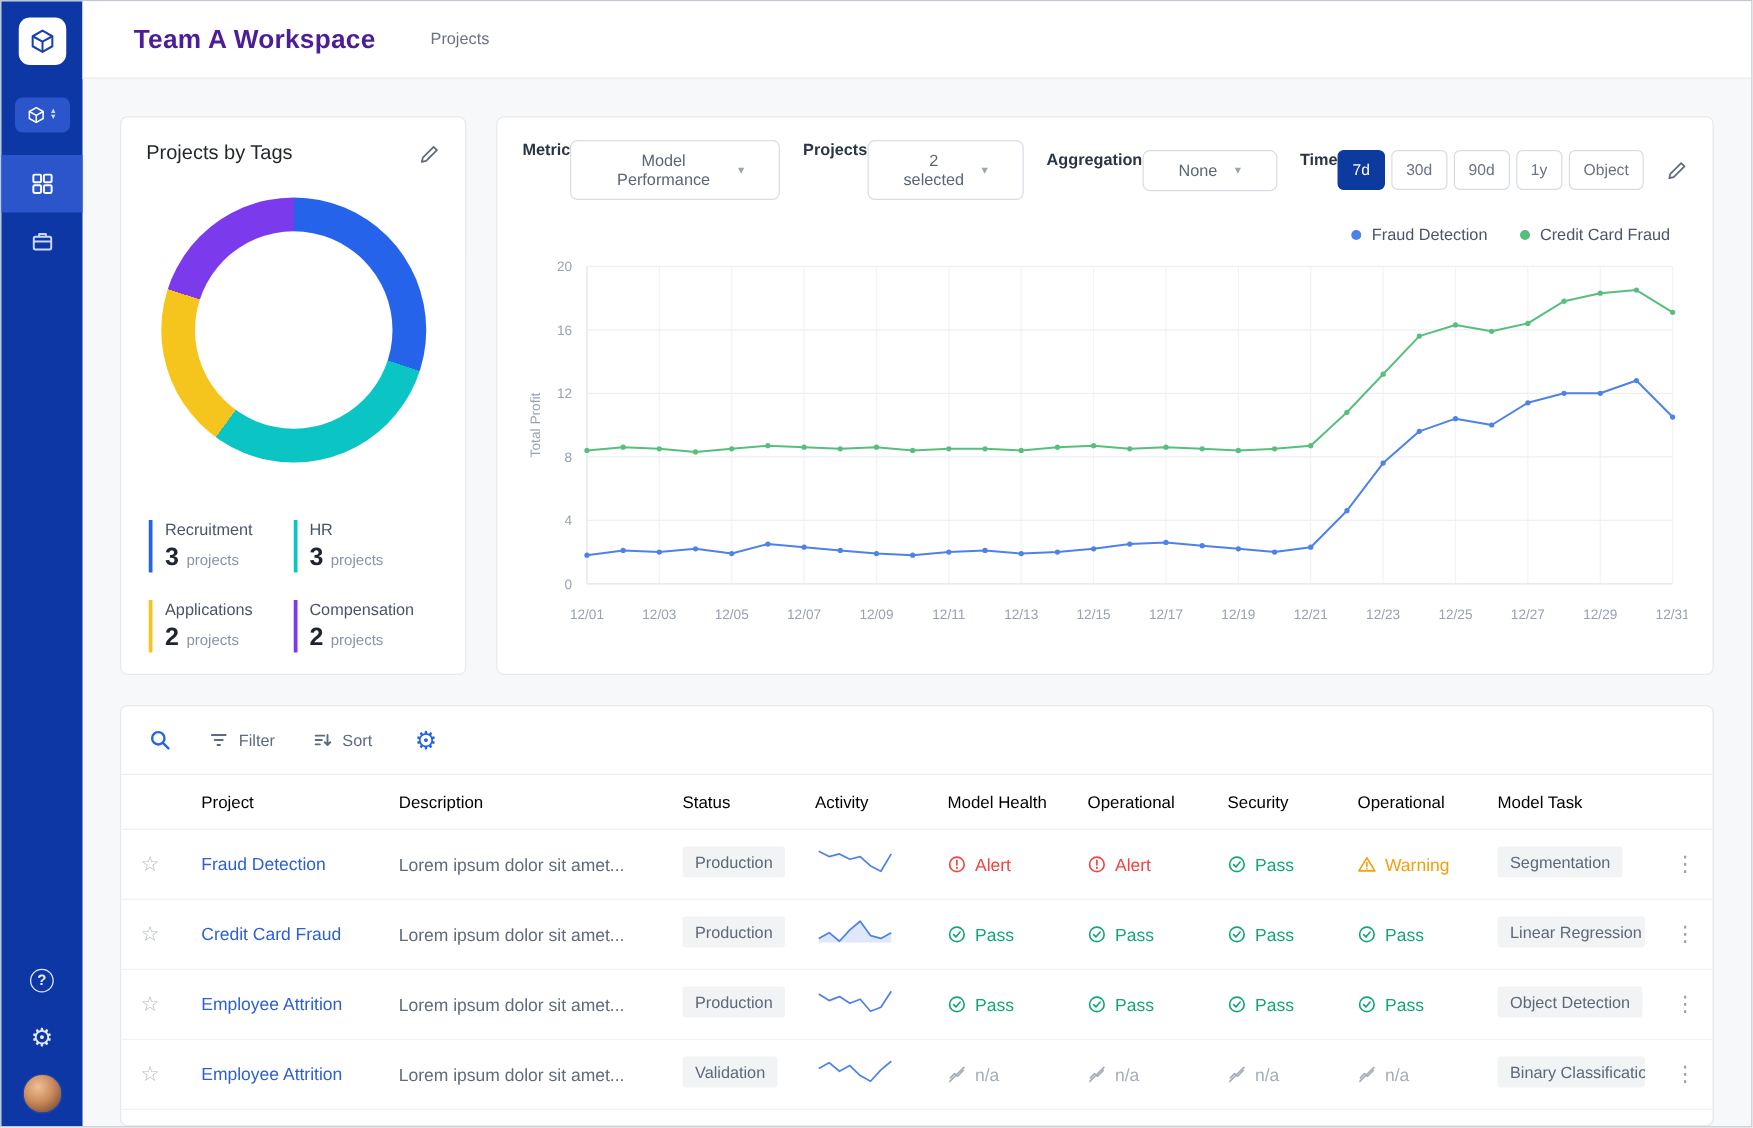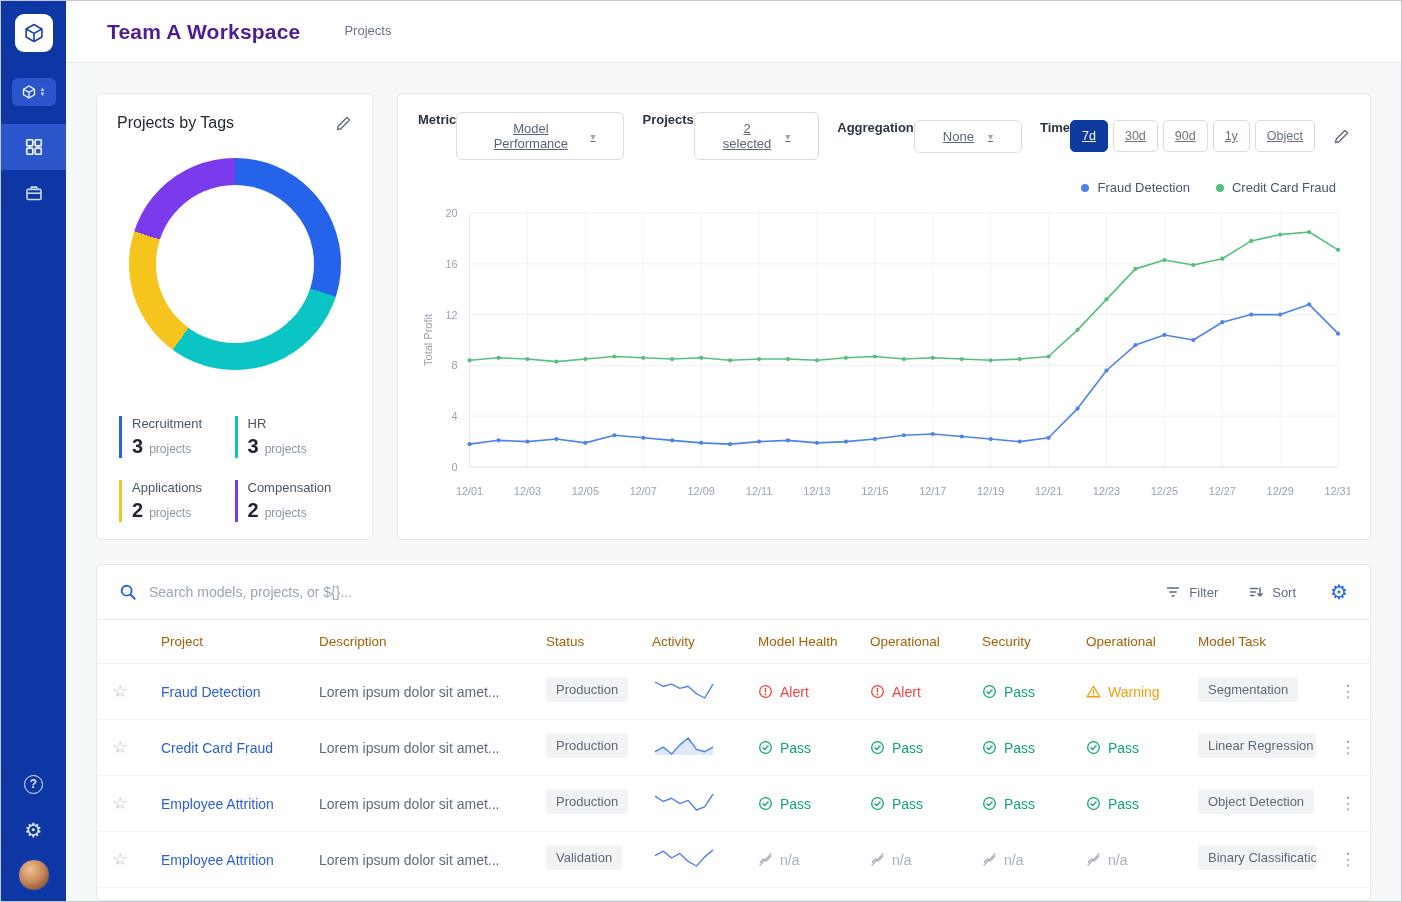--- a/index.html
+++ b/index.html
@@ -44,43 +44,43 @@
   .tag-name { font-size:13px; color:#4a5568; }
   .tag-count-row { margin-top:4px; display:flex; align-items:baseline; gap:6px; }
   .tag-count { font-size:20px; font-weight:700; color:#1f2430; }
   .tag-unit { font-size:12px; color:#8a94a4; }
 
   
   .chart-card { flex:1; height:447px; padding:18px 20px; min-width:0; display:flex; flex-direction:column; }
   .toolbar { display:flex; align-items:center; gap:18px; }
   .tb-group { display:flex; align-items:flex-start; gap:0; }
   .tb-label { font-size:13px; font-weight:600; color:#2c3543; }
-  .select { display:flex; align-items:center; gap:14px; border:1px solid #d8dde5; background:#fff; border-radius:6px; padding:8px 28px; font-size:13px; color:#5a6577; cursor:pointer; font-family:inherit;text-decoration:underline; }
+  .select { display:flex; align-items:center; gap:14px; border:1px solid #d8dde5; background:#fff; border-radius:6px; padding:8px 28px; font-size:13px; color:#5a6577; cursor:pointer; font-family:inherit; }
   .chev { color:#9aa4b2; font-size:10px; }
   .time-group { margin-left:auto; }
   .seg { display:flex; gap:5px; }
-  .seg-btn { border:1px solid #d8dde5; background:#fff; color:#6a7380; font-size:12.5px; border-radius:5px; padding:8px 11px; cursor:pointer; font-family:inherit;text-decoration:underline; }
+  .seg-btn { border:1px solid #d8dde5; background:#fff; color:#6a7380; font-size:12.5px; border-radius:5px; padding:8px 11px; cursor:pointer; font-family:inherit; }
   .seg-btn.active { background:#0d3a9e; border-color:#0d3a9e; color:#fff; }
   .chart-legend { display:flex; justify-content:flex-end; gap:26px; margin-top:20px; padding-right:14px; }
   .leg-item { display:flex; align-items:center; gap:8px; font-size:13px; color:#4a5568; cursor:pointer; }
   .dot { width:8px; height:8px; border-radius:50%; }
   .main-chart { width:100%; height:318px; margin-top:6px; }
   .main-chart .tick { font-size:11px; fill:#98a2b3; }
 
   
   .table-card { margin-top:24px; flex:1; min-height:0; overflow:hidden; display:flex; flex-direction:column; }
   .search-row { height:55px; flex-shrink:0; display:flex; align-items:center; padding:0 22px; border-bottom:1px solid #edf0f3; gap:12px; }
   .search-row input { flex:1; border:none; outline:none; font-size:14px; color:#3b4452; font-family:inherit; }
   .search-row input::placeholder { color:#9aa4b2; }
   .tool-btn { display:flex; align-items:center; gap:8px; background:none; border:none; font-size:13px; color:#5d6b7e; cursor:pointer; margin-left:18px; font-family:inherit; }
   .gear-btn { margin-left:22px; font-size:20px; color:#2563eb; }
 
   .grid-row { display:grid; grid-template-columns:46px 168px minmax(180px,1fr) 106px 106px 112px 112px 104px 112px 136px 44px; align-items:center; }
   .thead { height:44px; flex-shrink:0; border-bottom:1px solid #edf0f3; }
-  .thead .cell { font-size:13.5px; color:#a16207; font-weight:500; }
+  .thead .cell { font-size:13.5px; color:#000000; font-weight:500; }
   .cell { padding-left:8px; overflow:hidden; white-space:nowrap; }
   .cell.c-project { padding-left:18px; }
   .trow { height:56px; border-bottom:1px solid #f0f2f5; }
   .star-btn { background:none; border:none; font-size:17px; color:#b0b7c3; cursor:pointer; text-align:center; padding:0; }
   .plink { font-size:14px; font-weight:500; color:#2d5fd3; text-decoration:none; cursor:pointer; }
   .desc { font-size:14px; color:#5f6a7a; }
   .badge { display:inline-block; background:#f1f3f5; color:#5d6878; font-size:13px; padding:5px 10px; border-radius:3px; max-width:118px; overflow:hidden; white-space:nowrap; }
   .health { display:flex; align-items:center; gap:7px; font-size:14px; }
   .health.pass { color:#12a578; }
   .health.alert { color:#ef4444; }
@@ -356,21 +356,20 @@
             </svg>
         </section>
       </div>
 
       <section class="card table-card">
         <div class="search-row">
           <svg width="18" height="18" viewBox="0 0 16 16" fill="none" stroke="#2563eb" stroke-width="1.7" stroke-linecap="round">
             <circle cx="6.8" cy="6.8" r="4.4"></circle>
             <path d="M10.2 10.2 L14 14"></path>
           </svg>
-          <input type="text" placeholder="Search models, projects, or ${}..." style="">
           <button class="tool-btn">
             <svg width="16" height="16" viewBox="0 0 16 16" fill="none" stroke="currentColor" stroke-width="1.5" stroke-linecap="round">
               <path d="M2.5 4 h11 M4.8 8 h6.4 M7 12 h2"></path>
             </svg>
             <span>Filter</span>
           </button>
           <button class="tool-btn">
             <svg width="16" height="16" viewBox="0 0 16 16" fill="none" stroke="currentColor" stroke-width="1.5" stroke-linecap="round" stroke-linejoin="round">
               <path d="M2.5 4.5 h7 M2.5 8 h5 M2.5 11.5 h3.4"></path>
               <path d="M12 4 v8 M12 12 l-2.2 -2.2 M12 12 l2.2 -2.2"></path>

